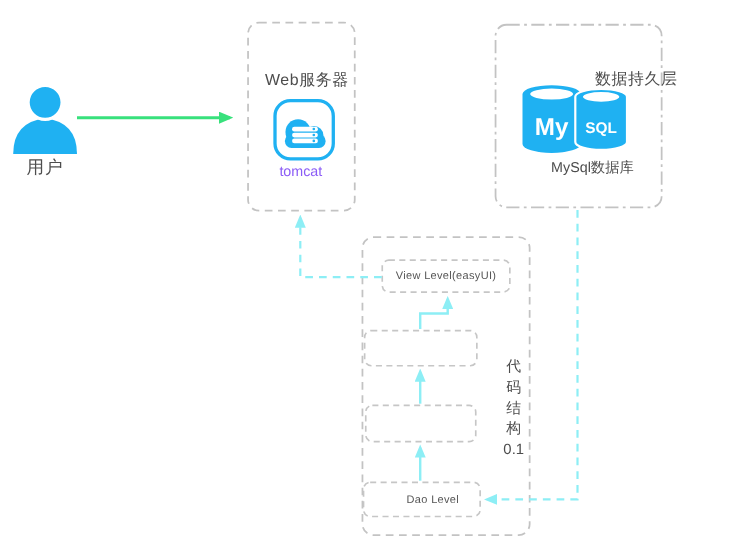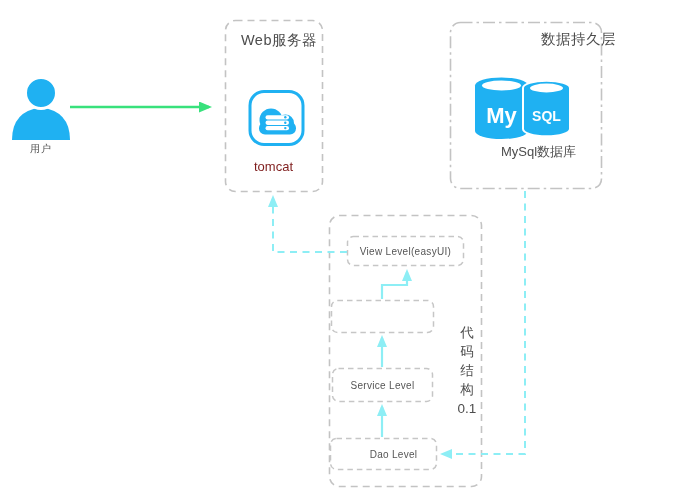--- a/index.html
+++ b/index.html
@@ -12,21 +12,21 @@
   }
   .layer{position:absolute;left:0;top:0;}
   .lbl{
     position:absolute;
     color:#4d4d4d;
     font-size:13px;
     line-height:1.25;
     white-space:nowrap;
   }
   .title{font-size:14.5px;letter-spacing:0.5px;}
-  .right{text-align:right;}
+  .right{text-align:right;margin-top:33px;}
   .center{text-align:center;}
   .levellbl{
     position:absolute;
     display:flex;align-items:center;justify-content:center;
     color:#555;font-size:10px;letter-spacing:0.3px;
     white-space:nowrap;
   }
   .sidenote{
     position:absolute;
     left:451px;top:323px;width:32px;
@@ -98,34 +98,33 @@
         <text x="501.5" y="123" text-anchor="middle" font-size="22" font-weight="bold" fill="#ffffff">My</text>
       </g>
       <g>
         <path d="M523,88 a23.5,7.2 0 0 1 47,0 v41 a23.5,7.2 0 0 1 -47,0 z" fill="#1fb1f2" stroke="#ffffff" stroke-width="2"></path>
         <ellipse cx="546.5" cy="88" rx="16.5" ry="4.4" fill="#ffffff"></ellipse>
         <text x="546.5" y="121" text-anchor="middle" font-size="14" font-weight="bold" fill="#ffffff">SQL</text>
       </g>
     </g>
   </svg>
 
-  <div class="lbl center" style="left:12px;top:143px;width:58px;font-size:10px;letter-spacing:1px;">用户</div>
+  <div class="lbl center" style="left:12px;top:143px;width:58px;font-size:16px;letter-spacing:1px;">用户</div>
 
   <div class="lbl title right" style="left:225px;top:31px;width:92px;">Web服务器</div>
 
-  <div class="lbl center" style="left:225px;top:159px;width:97px;color:#7f1d1d;">tomcat</div>
+  <div class="lbl center" style="left:225px;top:148px;width:97px;color:#8b5cf6;">tomcat</div>
 
   <div class="lbl title right" style="left:474px;top:30px;width:142px;">数据持久层</div>
 
   <div class="lbl" style="left:477px;top:144px;margin-left:24px;">MySql数据库</div>
 
   <div class="levellbl" style="left:347px;top:236px;width:117px;height:30px;">View Level(easyUI)</div>
 
 
-  <div class="levellbl" style="left:332px;top:368px;width:101px;height:34px;">Service Level</div>
 
   <div class="levellbl" style="left:340px;top:438px;width:107px;height:32px;">Dao Level</div>
 
   <div class="sidenote">代
 码
 结
 构
 0.1</div>
 
 </div>

